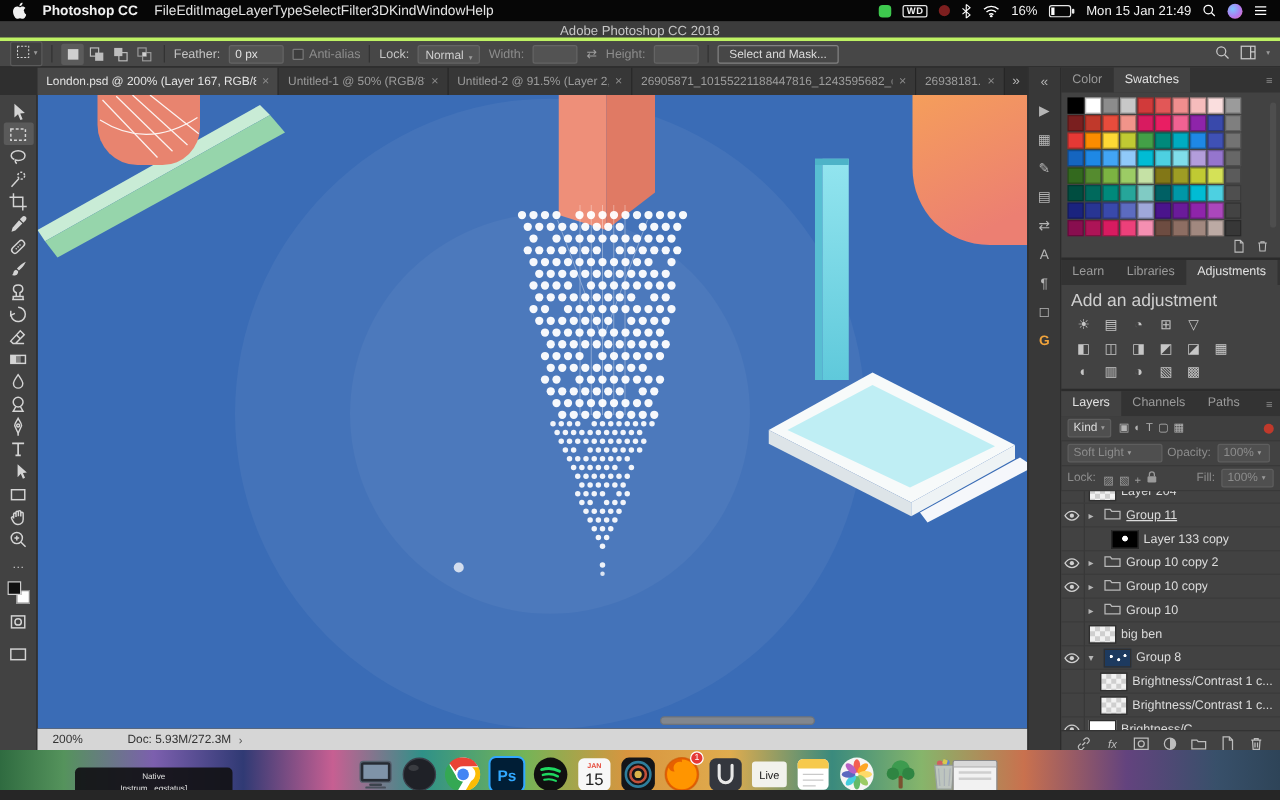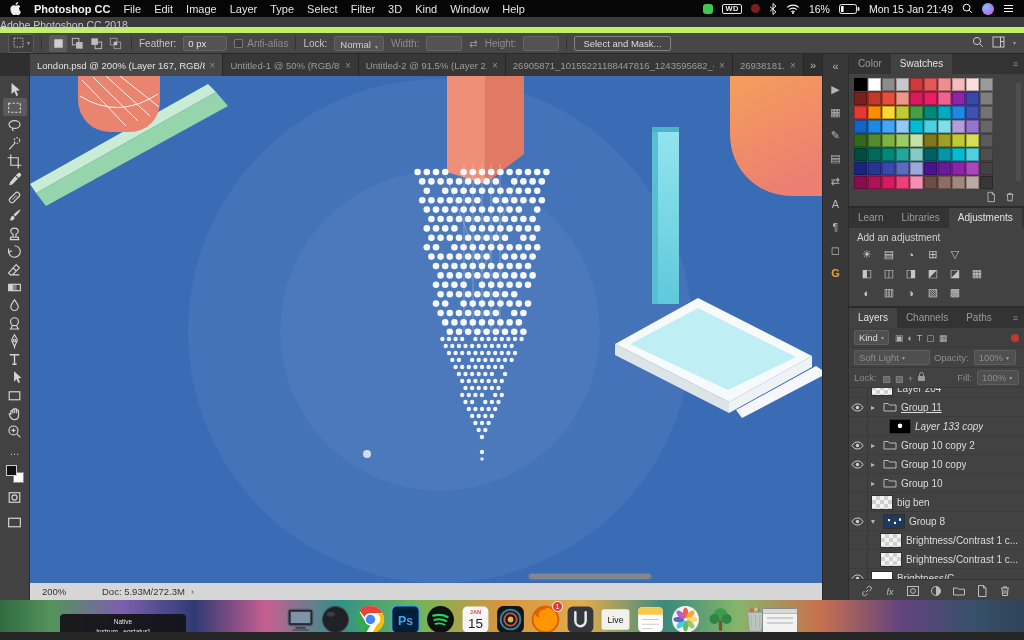--- a/index.html
+++ b/index.html
@@ -13,21 +13,21 @@
 .menu{opacity:.95;cursor:default}
 #menu-right{margin-left:auto;display:flex;align-items:center;gap:9px}
 .mi{display:inline-flex;align-items:center}
 .mi.green{width:10px;height:10px;border-radius:3px;background:#3ec94e}
 .mi.wd{font-size:7.5px;font-weight:bold;letter-spacing:.5px;border:1px solid #e8e8e8;border-radius:2px;padding:0 2px;line-height:8px}
 .mi.reddot{width:9px;height:9px;border-radius:50%;background:#7d1f1f}
 .mi.siri{width:12px;height:12px;border-radius:50%;background:radial-gradient(circle at 35% 35%,#7cc4ff,#b07cf0 55%,#ef6aa8)}
 .pct,.clock{font-size:10.5px}
 
 #titlebar{left:0;top:17px;width:1024px;height:16px;background:#3c3c3c;color:#c6c6c6;font-size:10.5px;
-  line-height:16px;border-bottom:6px solid #bef264}
+  text-align:center;line-height:16px;border-bottom:3px solid #bef264}
 
 #optionsbar{left:0;top:33px;width:1024px;height:21px;background:#474747;border-bottom:1px solid #292929;
   display:flex;align-items:center;gap:7px;padding:0 8px;font-size:10px;color:#cfcfcf}
 .sep{width:1px;height:14px;background:#333;flex:0 0 auto}
 .tool-preset{display:flex;align-items:center;gap:2px;background:#3f3f3f;border:1px solid #5a5a5a;border-radius:2px;padding:1px 3px}
 .mode-group{display:flex;gap:1px}
 .mode-btn{width:18px;height:17px;display:flex;align-items:center;justify-content:center;border-radius:2px}
 .mode-btn.sel{background:#5b5b5b}
 .olabel{color:#c4c4c4}
 .olabel.dim{color:#8d8d8d}
@@ -77,21 +77,21 @@
 #panels{width:176px;display:flex;flex-direction:column}
 .panel{border-bottom:2px solid #2b2b2b}
 .ptabs{height:20px;background:#333;display:flex;align-items:stretch}
 .ptab{padding:0 9px;line-height:20px;font-size:10px;color:#9b9b9b;white-space:nowrap}
 .ptab.active{background:#424242;color:#e2e2e2}
 .pmenu{margin-left:auto;padding:0 6px;color:#888;font-size:9px;line-height:20px}
 #swatch-grid{display:flex;flex-wrap:wrap;width:150px;padding:4px 0 0 5px}
 .swatch{width:13px;height:13px;margin:0 1px 1px 0;border:1px solid rgba(0,0,0,.25)}
 .sw-scroll{position:absolute;right:3px;top:28px;width:5px;height:100px;background:#4e4e4e;border-radius:3px}
 .pfoot{height:16px;display:flex;justify-content:flex-end;align-items:center;gap:7px;padding-right:8px}
-.adj-title{font-size:10px;color:#cfcfcf;padding:4px 8px 2px}
+.adj-title{font-size:14px;color:#cfcfcf;padding:4px 8px 2px}
 .adj-row{display:flex;gap:2px;padding:1px 8px}
 .adj-icon{width:20px;height:17px;display:flex;align-items:center;justify-content:center;font-size:11px;color:#c6c6c6}
 
 .filter-row,.blend-row,.lock-row{height:20px;display:flex;align-items:center;gap:4px;padding:0 5px;border-bottom:1px solid #393939;font-size:9.5px}
 .filter-row{background:#3f3f3f}
 .dd{display:flex;align-items:center;gap:3px;background:#4f4f4f;border:1px solid #5e5e5e;border-radius:2px;height:15px;padding:0 4px;font-size:9.5px;color:#ddd}
 .dd.dim{color:#8d8d8d}
 .dd.blend{min-width:76px}
 .dd.val{min-width:42px;margin-left:1px}
 .dimlab{color:#8d8d8d}
@@ -134,21 +134,21 @@
 
 <div id="screen">
 
   <div id="menubar" class="abs">
     <span class="mi">
         <svg width="11" height="13" viewBox="0 0 17 20">
           <path fill="#f0f0f0" d="M13.9 10.6c0-2.4 2-3.6 2.1-3.7-1.1-1.7-2.9-1.9-3.5-1.9-1.5-.2-2.9.9-3.7.9-.8 0-1.9-.9-3.2-.9C4 5 2.4 6 1.5 7.6c-1.8 3.1-.5 7.7 1.3 10.2.9 1.2 1.9 2.6 3.2 2.6 1.3-.1 1.8-.8 3.3-.8s2 .8 3.3.8c1.4 0 2.3-1.2 3.1-2.5.9-1.4 1.3-2.8 1.4-2.9-.1-.1-2.7-1-2.7-4.1zM11.5 3.1c.7-.8 1.1-2 1-3.1-1 0-2.2.7-2.9 1.5-.6.7-1.2 1.9-1 3 1.1.1 2.2-.6 2.9-1.4z"></path>
         </svg>
       </span>
     <span class="appname">Photoshop CC</span>
-    <span id="menus" style="display:flex;gap:13px">
+    <span id="menus" style="display:flex;">
         <span class="menu">File</span>
         <span class="menu">Edit</span>
         <span class="menu">Image</span>
         <span class="menu">Layer</span>
         <span class="menu">Type</span>
         <span class="menu">Select</span>
         <span class="menu">Filter</span>
         <span class="menu">3D</span>
         <span class="menu">Kind</span>
         <span class="menu">Window</span>
@@ -977,21 +977,21 @@
               <div class="lbody">
                 <span class="chev">▸</span>
                 <span><svg width="14" height="10" viewBox="0 0 14 10">
                     <path d="M1 1.5h4.2L6.4 3H13v6H1z" fill="none" stroke="#b8b8b8"></path>
                   </svg></span>
                 <span class="llabel ul">Group 11</span>
               </div>
             </div>
             <div class="lrow">
               <div class="eyecell"></div>
-              <div class="lbody" style="padding-left: 21px; font-style: italic;">
+              <div class="lbody" style="padding-left: 21px;">
                 <span class="thumb layer-dark"></span>
                 <span class="llabel">Layer 133 copy</span>
               </div>
             </div>
             <div class="lrow">
               <div class="eyecell">
                 <svg width="13" height="9" viewBox="0 0 13 9">
                   <path d="M1 4.5C2.6 1.8 4.4 1 6.5 1s3.9.8 5.5 3.5C10.4 7.2 8.6 8 6.5 8S2.6 7.2 1 4.5z" fill="none" stroke="#cfcfcf"></path>
                   <circle cx="6.5" cy="4.5" r="1.7" fill="#cfcfcf"></circle>
                 </svg>

